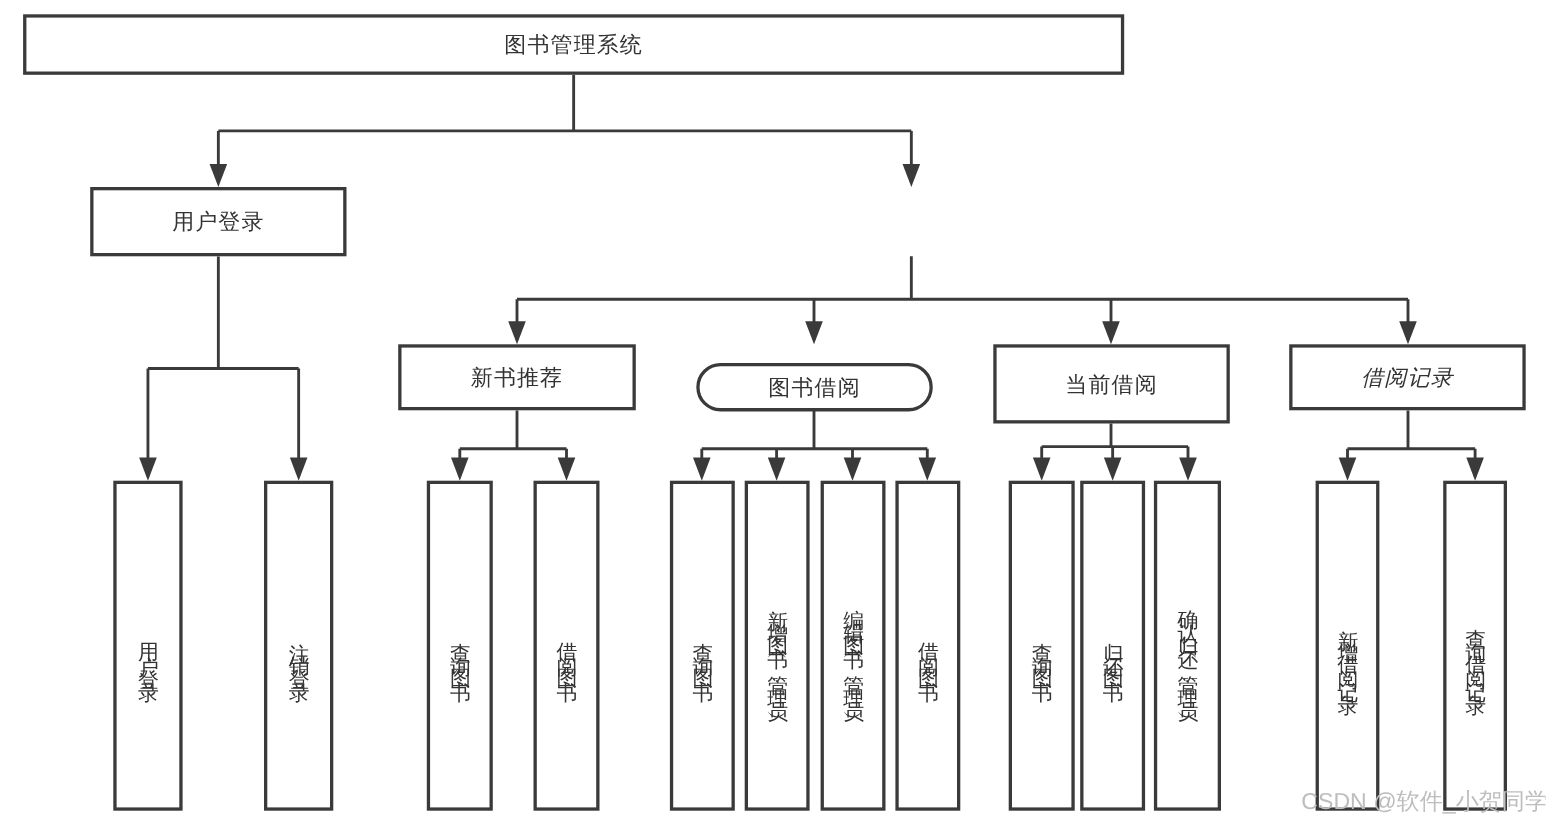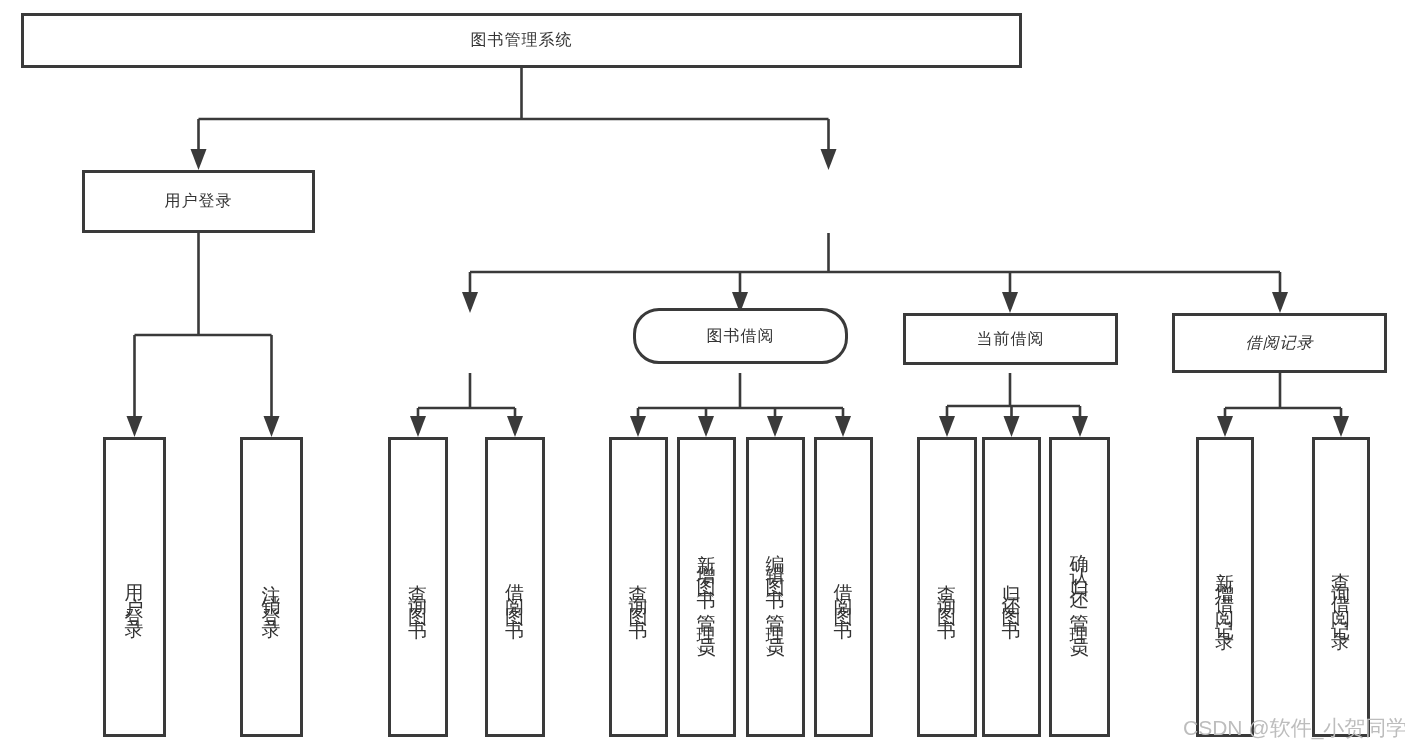--- a/index.html
+++ b/index.html
@@ -36,21 +36,21 @@
     position: absolute;
     box-sizing: border-box;
     border: 3px solid var(--line);
     background: #ffffff;
     color: var(--text);
     display: flex;
     align-items: center;
     justify-content: center;
     text-align: center;
   }
-  .h-box { font-size: 16px; letter-spacing: 1px; }
+  .h-box { font-size: 20px; letter-spacing: 1px; }
   .v-box {
     writing-mode: vertical-rl;
     text-orientation: mixed;
     font-size: 19px;
     line-height: 1;
     letter-spacing: 12px;
     padding-top: 12px; 
   }
   .watermark {
     position: absolute;
@@ -103,24 +103,27 @@
   </svg>
 
   <div class="box h-box" style="left:21px; top:13px; width:1001px; height:55px;">
     <span>图书管理系统</span>
   </div>
 
   <div class="box h-box" style="left:82px; top:170px; width:233px; height:63px;">
     <span>用户登录</span>
   </div>
 
-  <div class="box h-box" style="left:633px; top:308px; width:215px; height:56px;border-radius:26px;">
+  <div class="box h-box" style="left:362px; top:313px; width:216px; height:60px;">
+    <span>新书推荐</span>
+  </div>
+  <div class="box h-box" style="left:633px; top:330px; width:215px; height:44px;border-radius:26px;">
     <span>图书借阅</span>
   </div>
-  <div class="box h-box" style="left:903px; top:313px; width:215px; height:52px;">
+  <div class="box h-box" style="left:903px; top:313px; width:215px; height:72px;">
     <span>当前借阅</span>
   </div>
   <div class="box h-box" style="left:1172px; top:313px; width:215px; height:60px;font-style:italic;">
     <span>借阅记录</span>
   </div>
 
   <div class="box v-box" style="left:103px; top:437px; width:63px; height:300px;">
     <span>用户登录</span>
   </div>
   <div class="box v-box" style="left:240px; top:437px; width:63px; height:300px;">

